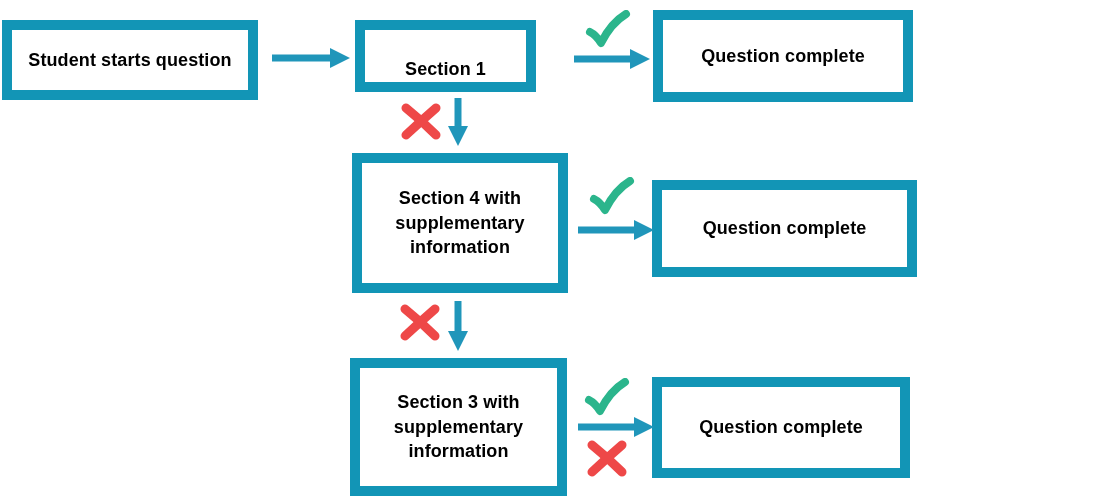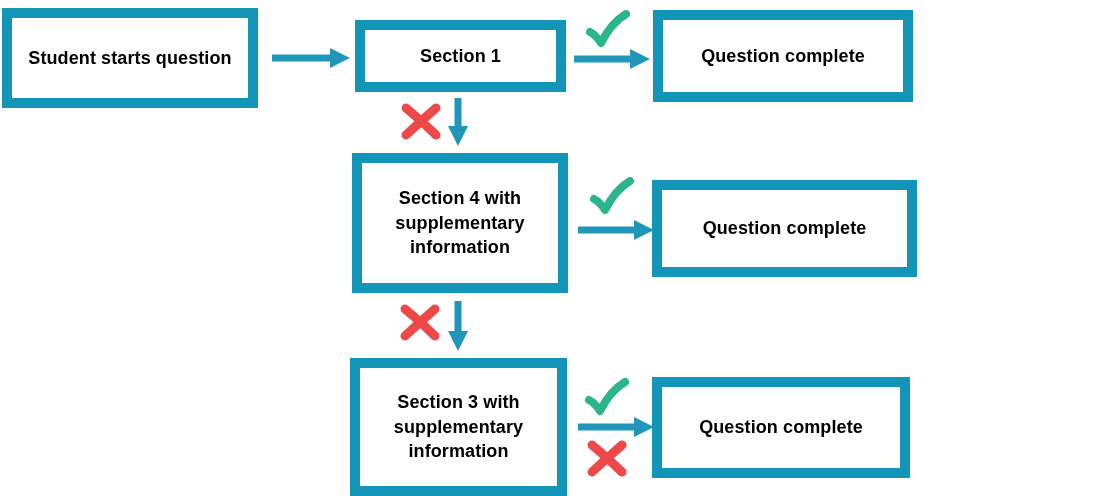--- a/index.html
+++ b/index.html
@@ -33,25 +33,25 @@
   .arrow-line { stroke: var(--arrow, #2096ba); stroke-width: 7; fill: none; }
   .arrow-head { fill: var(--arrow, #2096ba); }
   .check-stroke { stroke: var(--check, #2bb58c); fill: none; stroke-linecap: round; stroke-linejoin: round; }
   .cross-stroke { stroke: var(--cross, #ee4848); fill: none; stroke-linecap: round; }
 </style>
 </head>
 <body>
 
 <div class="canvas">
 
-  <div class="node" style="left:2px; top:8px; width:256px; height:100px;">
+  <div class="node" style="left:2px; top:20px; width:256px; height:80px;">
     <span class="node-label">Student starts question</span>
   </div>
 
-  <div class="node" style="left:355px; top:20px; width:211px; height:72px;">
+  <div class="node" style="left:355px; top:20px; width:181px; height:72px;align-items:flex-end;">
     <span class="node-label">Section 1</span>
   </div>
 
   <div class="node" style="left:653px; top:10px; width:260px; height:92px;">
     <span class="node-label">Question complete</span>
   </div>
 
   <div class="node" style="left:352px; top:153px; width:216px; height:140px;">
     <span class="node-label">Section 4 with supplementary information</span>
   </div>

